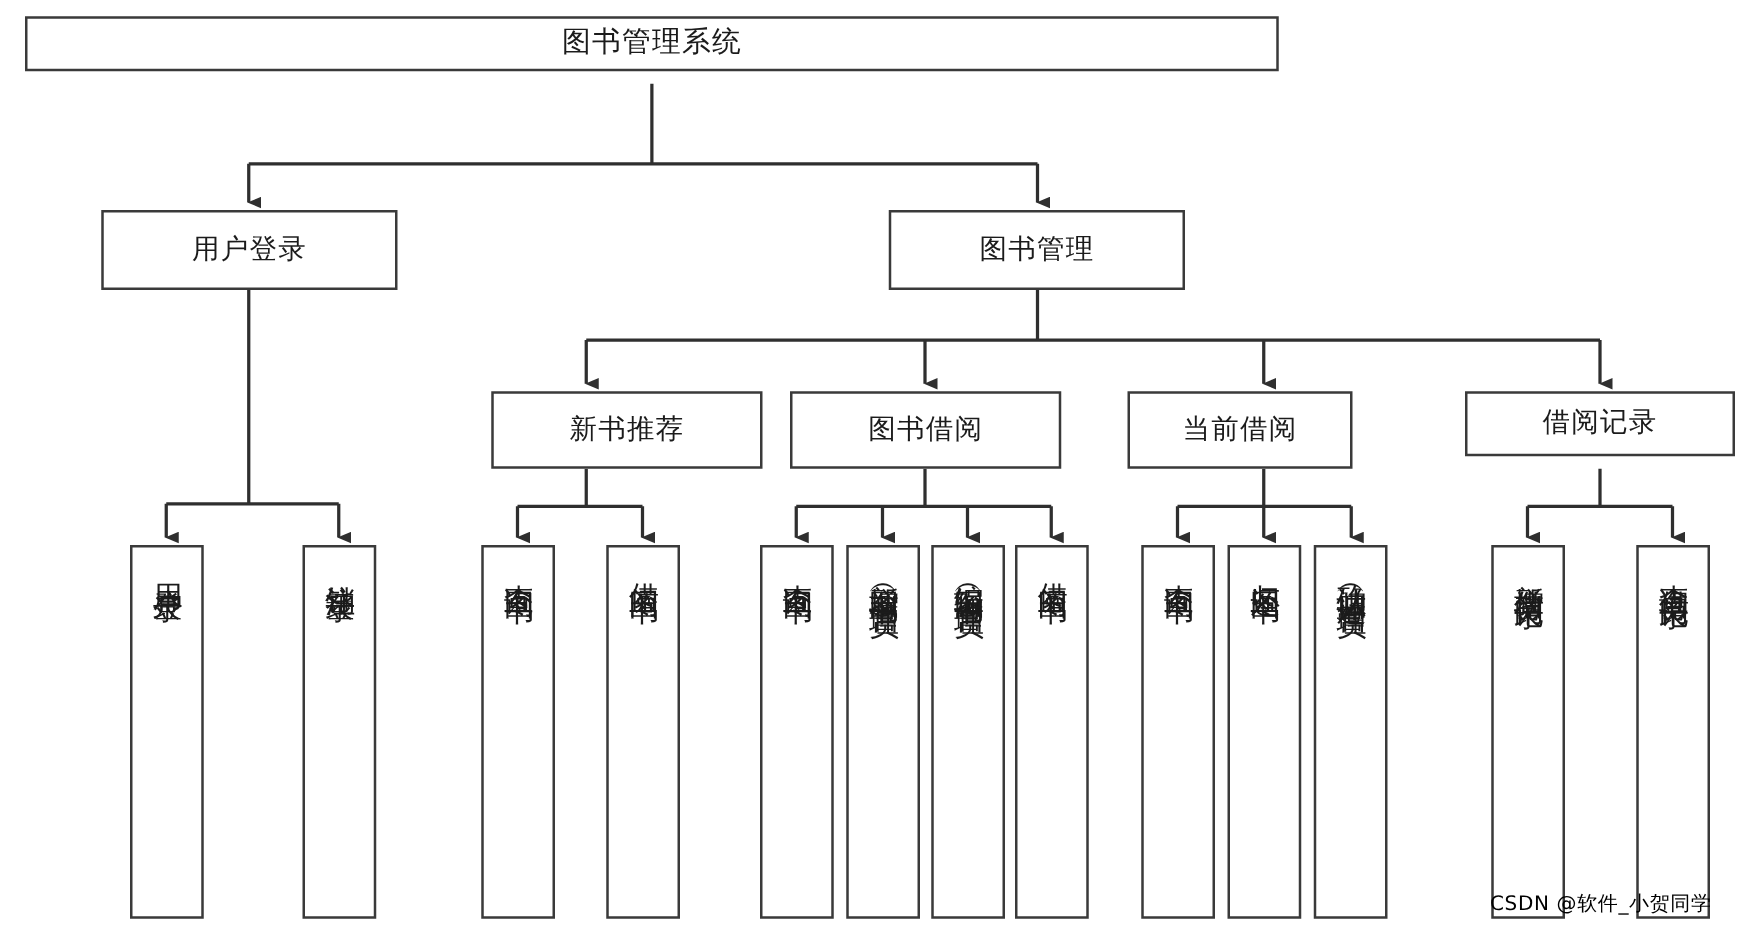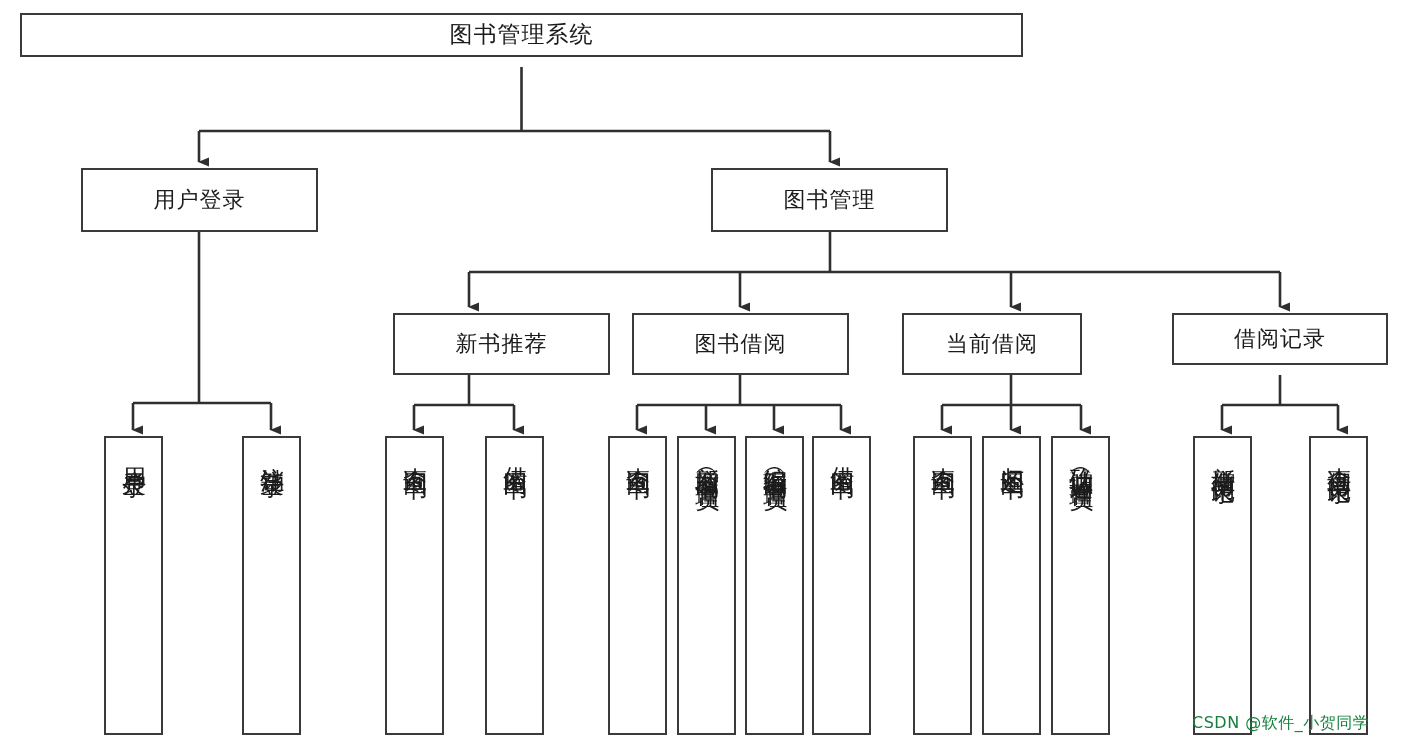--- a/index.html
+++ b/index.html
@@ -23,21 +23,21 @@
       writing-mode:vertical-rl;
       text-orientation:upright;
       font-size:24px;
       line-height:1.06;
       letter-spacing:3px;
       white-space:nowrap;
       margin:0 auto;
   }
 
   .watermark{position:absolute;left:1192px;top:713px;
-             font-size:16px;color:#15803d;white-space:nowrap;
+             font-size:16px;color:#000000;white-space:nowrap;
              letter-spacing:0.5px;pointer-events:none;}
 </style>
 </head>
 <body>
 
 <div id="stage">
 
   <svg class="edges" viewBox="0 0 1405 747" xmlns="http://www.w3.org/2000/svg">
     <defs>
       <marker id="arw" markerWidth="10" markerHeight="11" refX="4.6" refY="10" orient="auto" markerUnits="userSpaceOnUse">

